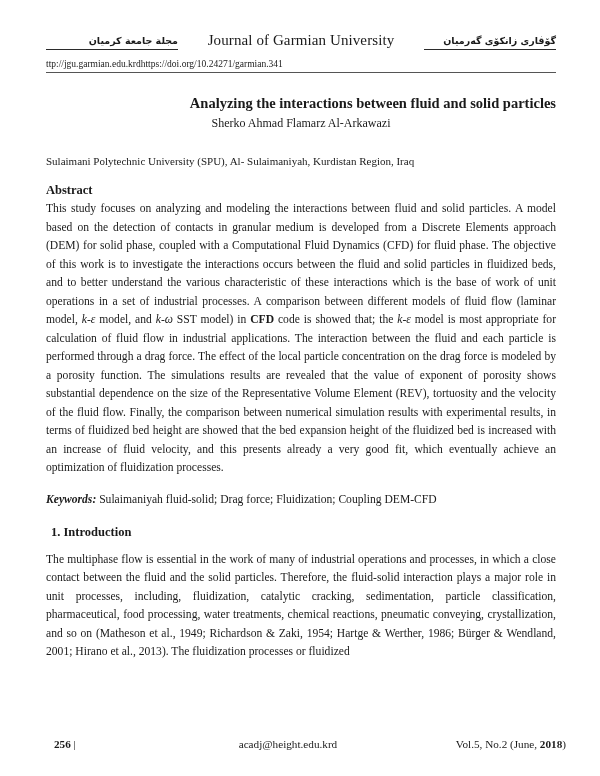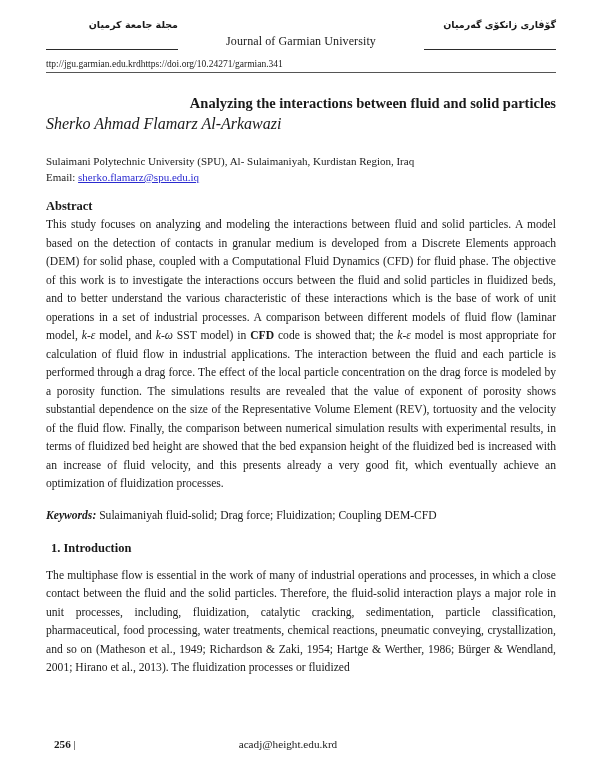--- a/index.html
+++ b/index.html
@@ -29,30 +29,30 @@
     align-items: flex-end;
     justify-content: space-between;
     margin-top: 6px;
     height: 26px;
   }
   .masthead-side {
     font-family: "DejaVu Sans", sans-serif;
     font-size: 9.5px;
     font-weight: bold;
     border-bottom: 1.3px solid #2b2b2b;
-    padding-bottom: 17px;
+    padding-bottom: 1px;
     line-height: 14px;
     white-space: nowrap;
     direction: rtl;
   }
   .masthead-left { min-width: 132px; text-align: right; }
   .masthead-right { min-width: 132px; text-align: right; }
   .masthead-title {
     font-family: "Liberation Serif", serif;
-    font-size: 12px;
+    font-size: 15px;
     font-weight: normal;
     letter-spacing: 0.1px;
     white-space: nowrap;
     padding: 0 12px 1px 12px;
   }
 
   
   .urlrow {
     display: flex;
     align-items: baseline;
@@ -65,25 +65,24 @@
 
   
   .paper-title {
     text-align: right;
     font-size: 14.5px;
     font-weight: bold;
     margin-top: 21px;
     line-height: 18px;
   }
   .paper-author {
-    text-align: left;
-    font-size: 16px;
+    text-align: center;
+    font-size: 12px;
     margin-top: 4px;
     line-height: 15px;
-    font-style: italic;
   }
 
   
   .affil {
     font-size: 11px;
     line-height: 16px;
     margin-top: 22px;
   }
   .affil .email-label { }
   .email-link {
@@ -155,33 +154,30 @@
   <div class="urlrow">
     <span class="site">ttp://jgu.garmian.edu.krd</span>
     <span class="doi">https://doi.org/10.24271/garmian.341</span>
   </div>
 
   <div class="paper-title">Analyzing the interactions between fluid and solid particles</div>
   <div class="paper-author">Sherko Ahmad Flamarz Al-Arkawazi</div>
 
   <div class="affil">
     <div>Sulaimani Polytechnic University (SPU), Al- Sulaimaniyah, Kurdistan Region, Iraq</div>
-    <div>
-      <span class="email-label">Email:</span>
-      <a class="email-link" href="#">sherko.flamarz@spu.edu.iq</a>
-    </div>
   </div>
 
   <h2 class="section">Abstract</h2>
   <p class="body abstract"><span>This study focuses on analyzing and modeling the interactions between fluid and solid particles. A model based on the detection of contacts in granular medium is developed from a Discrete Elements approach (DEM) for solid phase, coupled with a Computational Fluid Dynamics (CFD) for fluid phase. The objective of this work is to investigate the interactions occurs between the fluid and solid particles in fluidized beds, and to better understand the various characteristic of these interactions which is the base of work of unit operations in a set of industrial processes. A comparison between different models of fluid flow (laminar model, </span><i class="math">k-ε</i><span> model, and </span><i class="math">k-ω</i><span> SST model) in </span><b class="bold">CFD</b><span> code is showed that; the </span><i class="math">k-ε</i><span> model is most appropriate for calculation of fluid flow in industrial applications. The interaction between the fluid and each particle is performed through a drag force. The effect of the local particle concentration on the drag force is modeled by a porosity function. The simulations results are revealed that the value of exponent of porosity shows substantial dependence on the size of the Representative Volume Element (REV), tortuosity and the velocity of the fluid flow. Finally, the comparison between numerical simulation results with experimental results, in terms of fluidized bed height are showed that the bed expansion height of the fluidized bed is increased with an increase of fluid velocity, and this presents already a very good fit, which eventually achieve an optimization of fluidization processes.</span></p>
 
   <div class="kw"><b>Keywords:</b><span> Sulaimaniyah fluid-solid; Drag force; Fluidization; Coupling DEM-CFD</span></div>
 
   <h2 class="section indented">1. Introduction</h2>
   <p class="body intro-body">The multiphase flow is essential in the work of many of industrial operations and processes, in which a close contact between the fluid and the solid particles. Therefore, the fluid-solid interaction plays a major role in unit processes, including, fluidization, catalytic cracking, sedimentation, particle classification, pharmaceutical, food processing, water treatments, chemical reactions, pneumatic conveying, crystallization, and so on (Matheson et al., 1949; Richardson &amp; Zaki, 1954; Hartge &amp; Werther, 1986; Bürger &amp; Wendland,  2001;  Hirano et al., 2013). The fluidization processes or fluidized</p>
 
   <div class="footer">
     <div class="pg"><span>256</span>
       <span class="bar">|</span></div>
     <div class="mid">acadj@height.edu.krd</div>
+    <div class="vol"><span>Vol.5, No.2 (June, </span><b>2018</b><span>)</span></div>
   </div>
 
 </div>
 
 </body></html>

